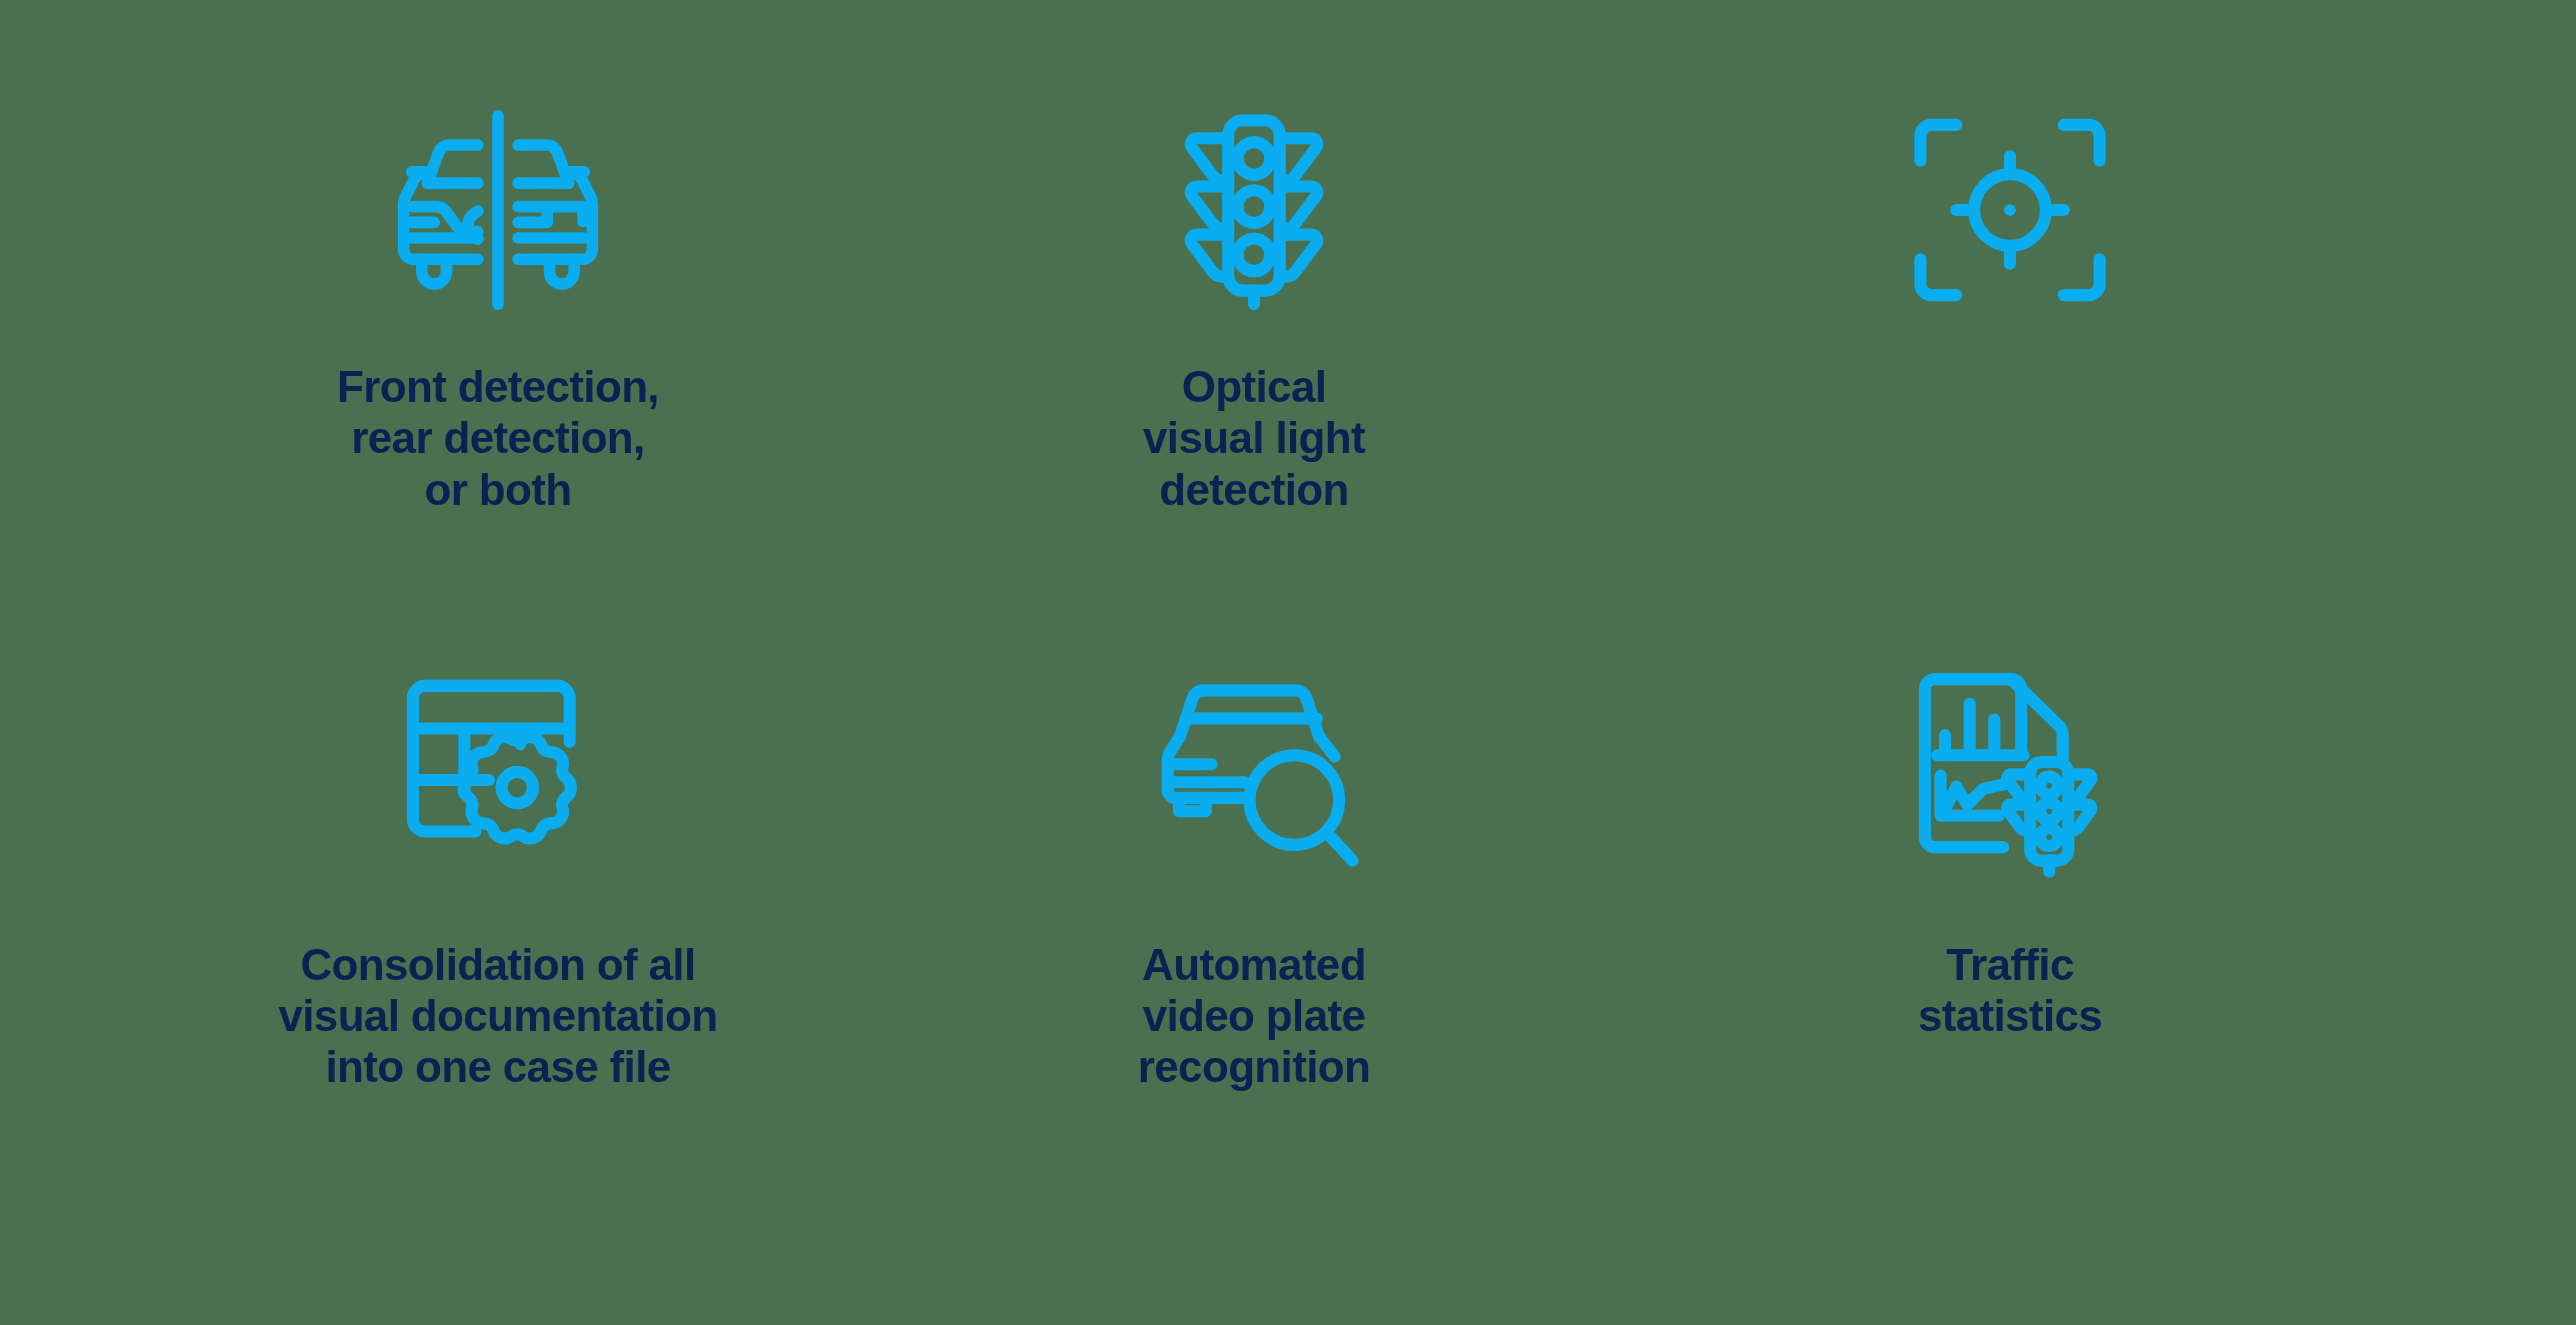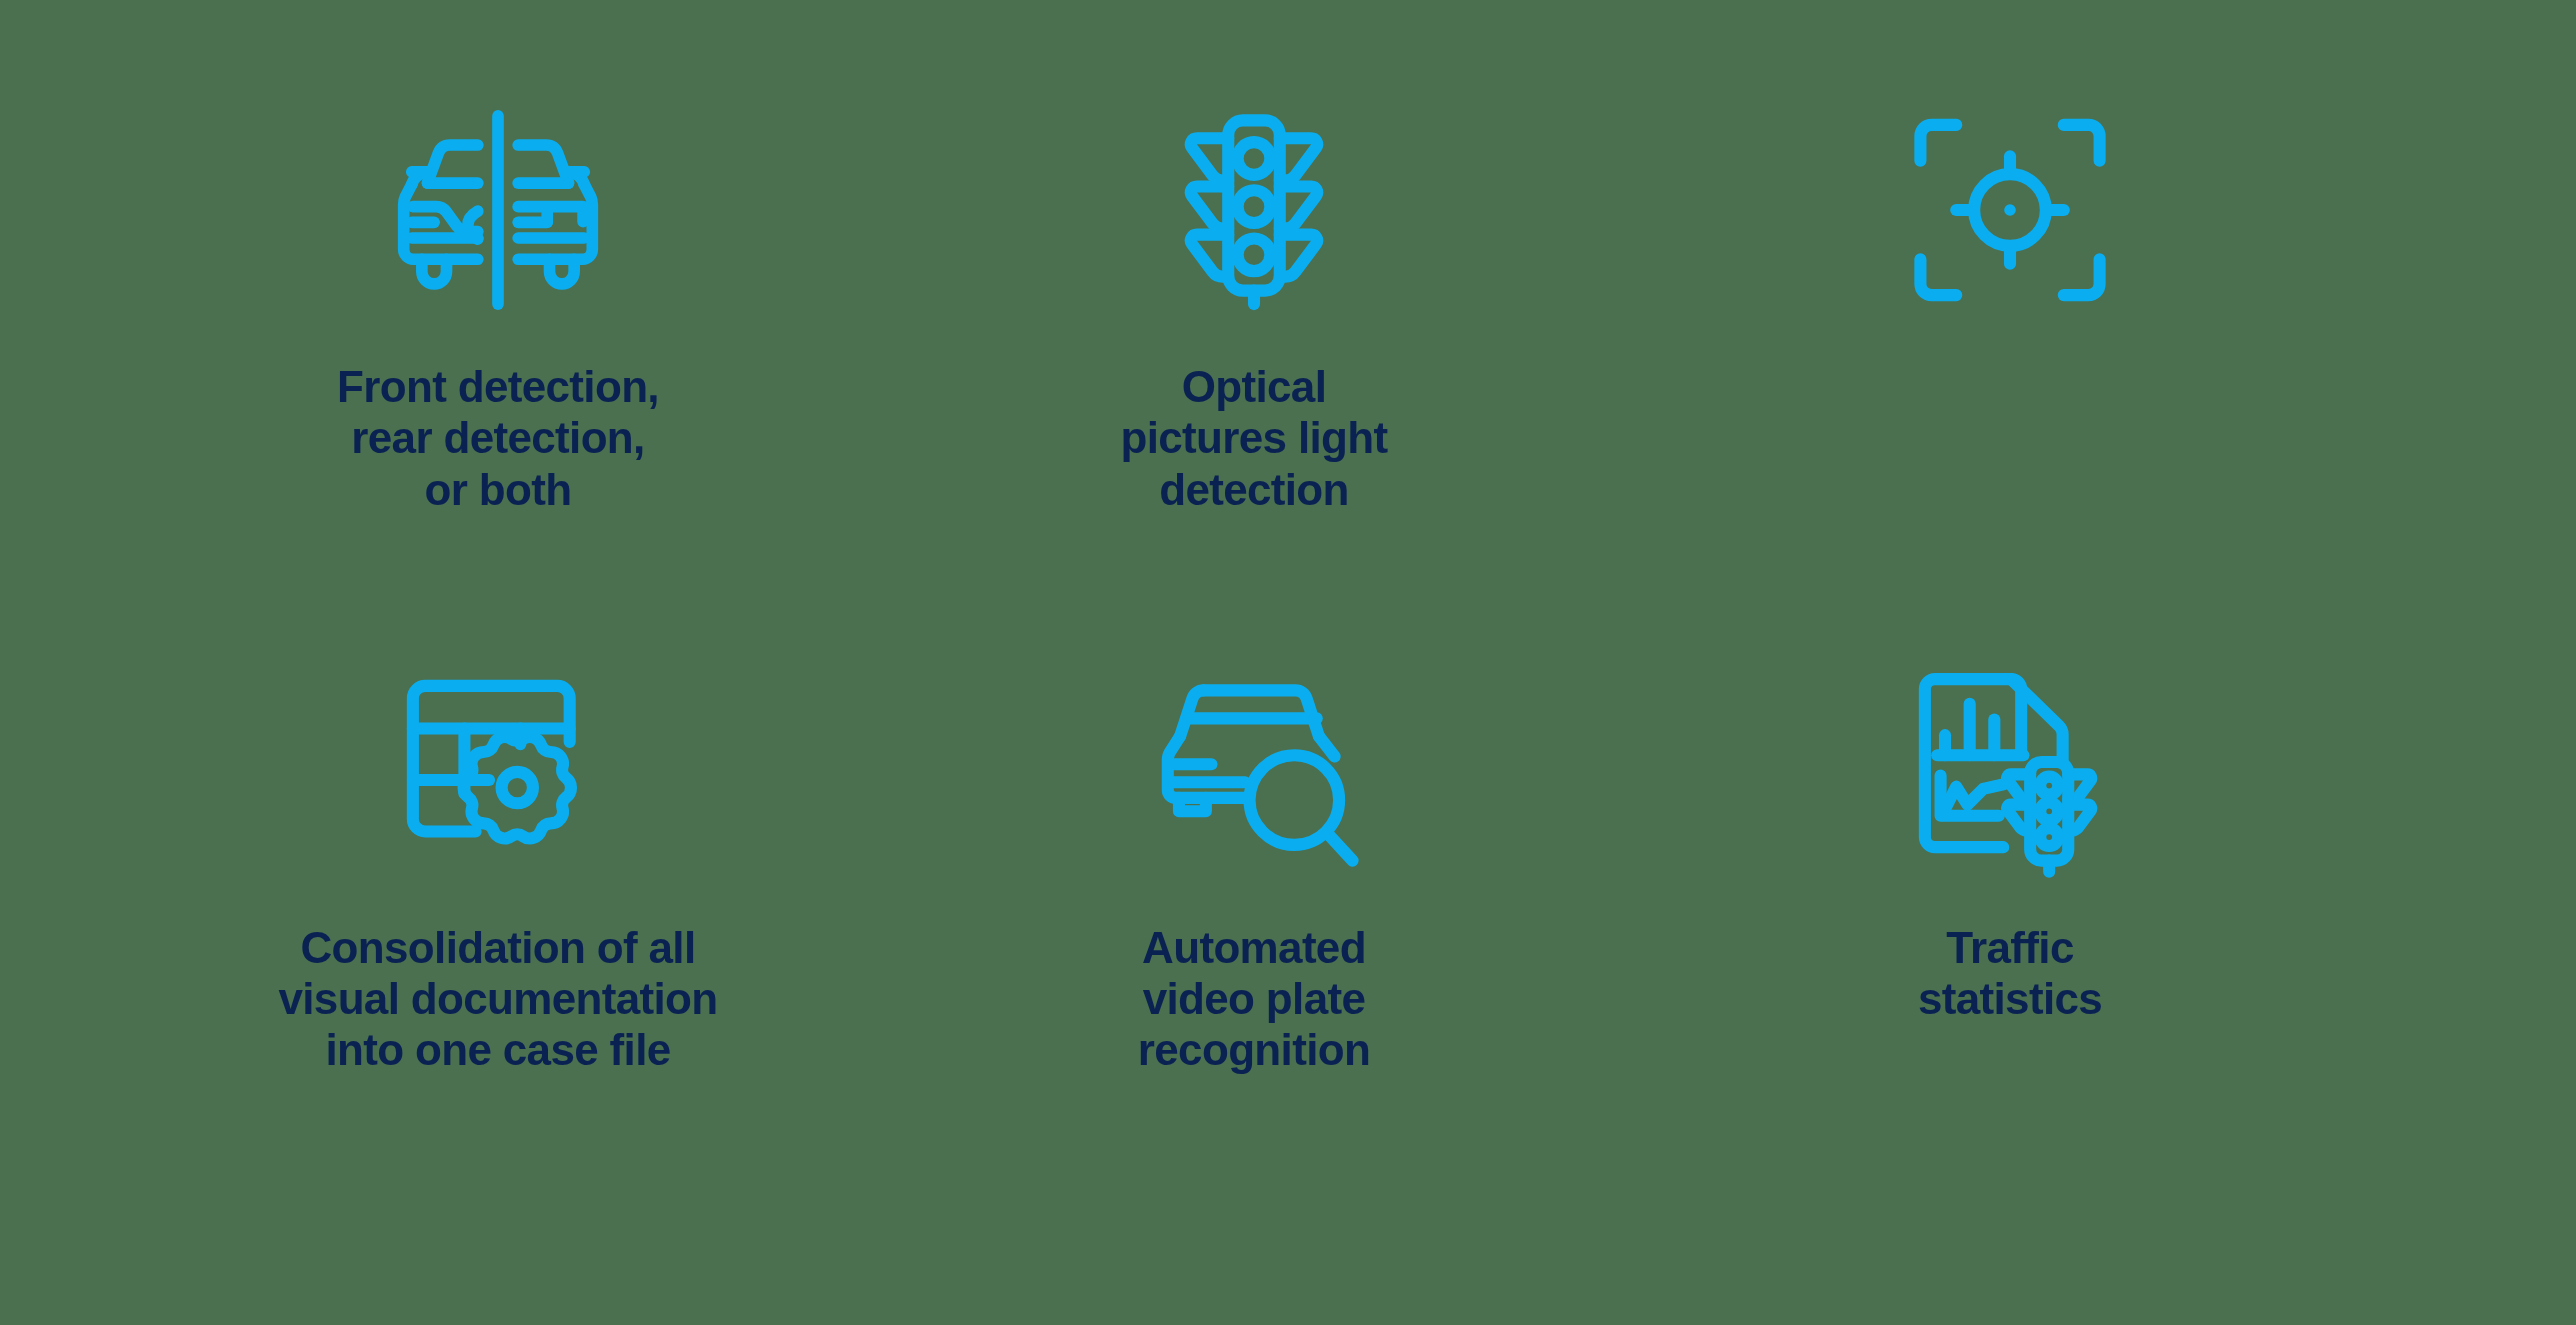--- a/index.html
+++ b/index.html
@@ -60,21 +60,21 @@
     font-weight: 700;
     font-size: 44px;
     line-height: 1.17;
     text-align: center;
     letter-spacing: -0.015em;
     white-space: pre-line;
     max-width: 769px;
   }
 
   
-  .row-2 .feature-label { margin-top: 39px; }
+  .row-2 .feature-label { margin-top: 56px; }
 </style>
 </head>
 <body>
 
 <div class="board">
 
   <div class="feature row-1">
     <div class="icon-wrap">
       <svg viewBox="0 0 100 100" fill="none" stroke="#0aaef0" stroke-width="5.2" stroke-linecap="round" stroke-linejoin="round" aria-hidden="true">
 
@@ -126,21 +126,21 @@
         <path d="M38.5 18 H24.5 C22.3 18 21 20.4 22.3 22.2 L31.5 34.5 C32.6 36 34.3 36.8 36.1 36.8 H38.5"></path>
         <path d="M38.5 39.5 H24.5 C22.3 39.5 21 41.9 22.3 43.7 L31.5 56 C32.6 57.5 34.3 58.3 36.1 58.3 H38.5"></path>
         <path d="M38.5 61 H24.5 C22.3 61 21 63.4 22.3 65.2 L31.5 77.5 C32.6 79 34.3 79.8 36.1 79.8 H38.5"></path>
 
         <path d="M61.5 18 H75.5 C77.7 18 79 20.4 77.7 22.2 L68.5 34.5 C67.4 36 65.7 36.8 63.9 36.8 H61.5"></path>
         <path d="M61.5 39.5 H75.5 C77.7 39.5 79 41.9 77.7 43.7 L68.5 56 C67.4 57.5 65.7 58.3 63.9 58.3 H61.5"></path>
         <path d="M61.5 61 H75.5 C77.7 61 79 63.4 77.7 65.2 L68.5 77.5 C67.4 79 65.7 79.8 63.9 79.8 H61.5"></path>
       </svg>
     </div>
     <div class="feature-label">Optical
-pictures light
+visual light
 detection</div>
   </div>
 
   <div class="feature row-1">
     <div class="icon-wrap">
       <svg viewBox="0 0 100 100" fill="none" stroke="#0aaef0" stroke-width="5.4" stroke-linecap="round" stroke-linejoin="round" aria-hidden="true">
 
         <path d="M10 28 V17 C10 14.2 12.2 12 15 12 H26"></path>
         <path d="M74 12 H85 C87.8 12 90 14.2 90 17 V28"></path>
         <path d="M90 72 V83 C90 85.8 87.8 88 85 88 H74"></path>

